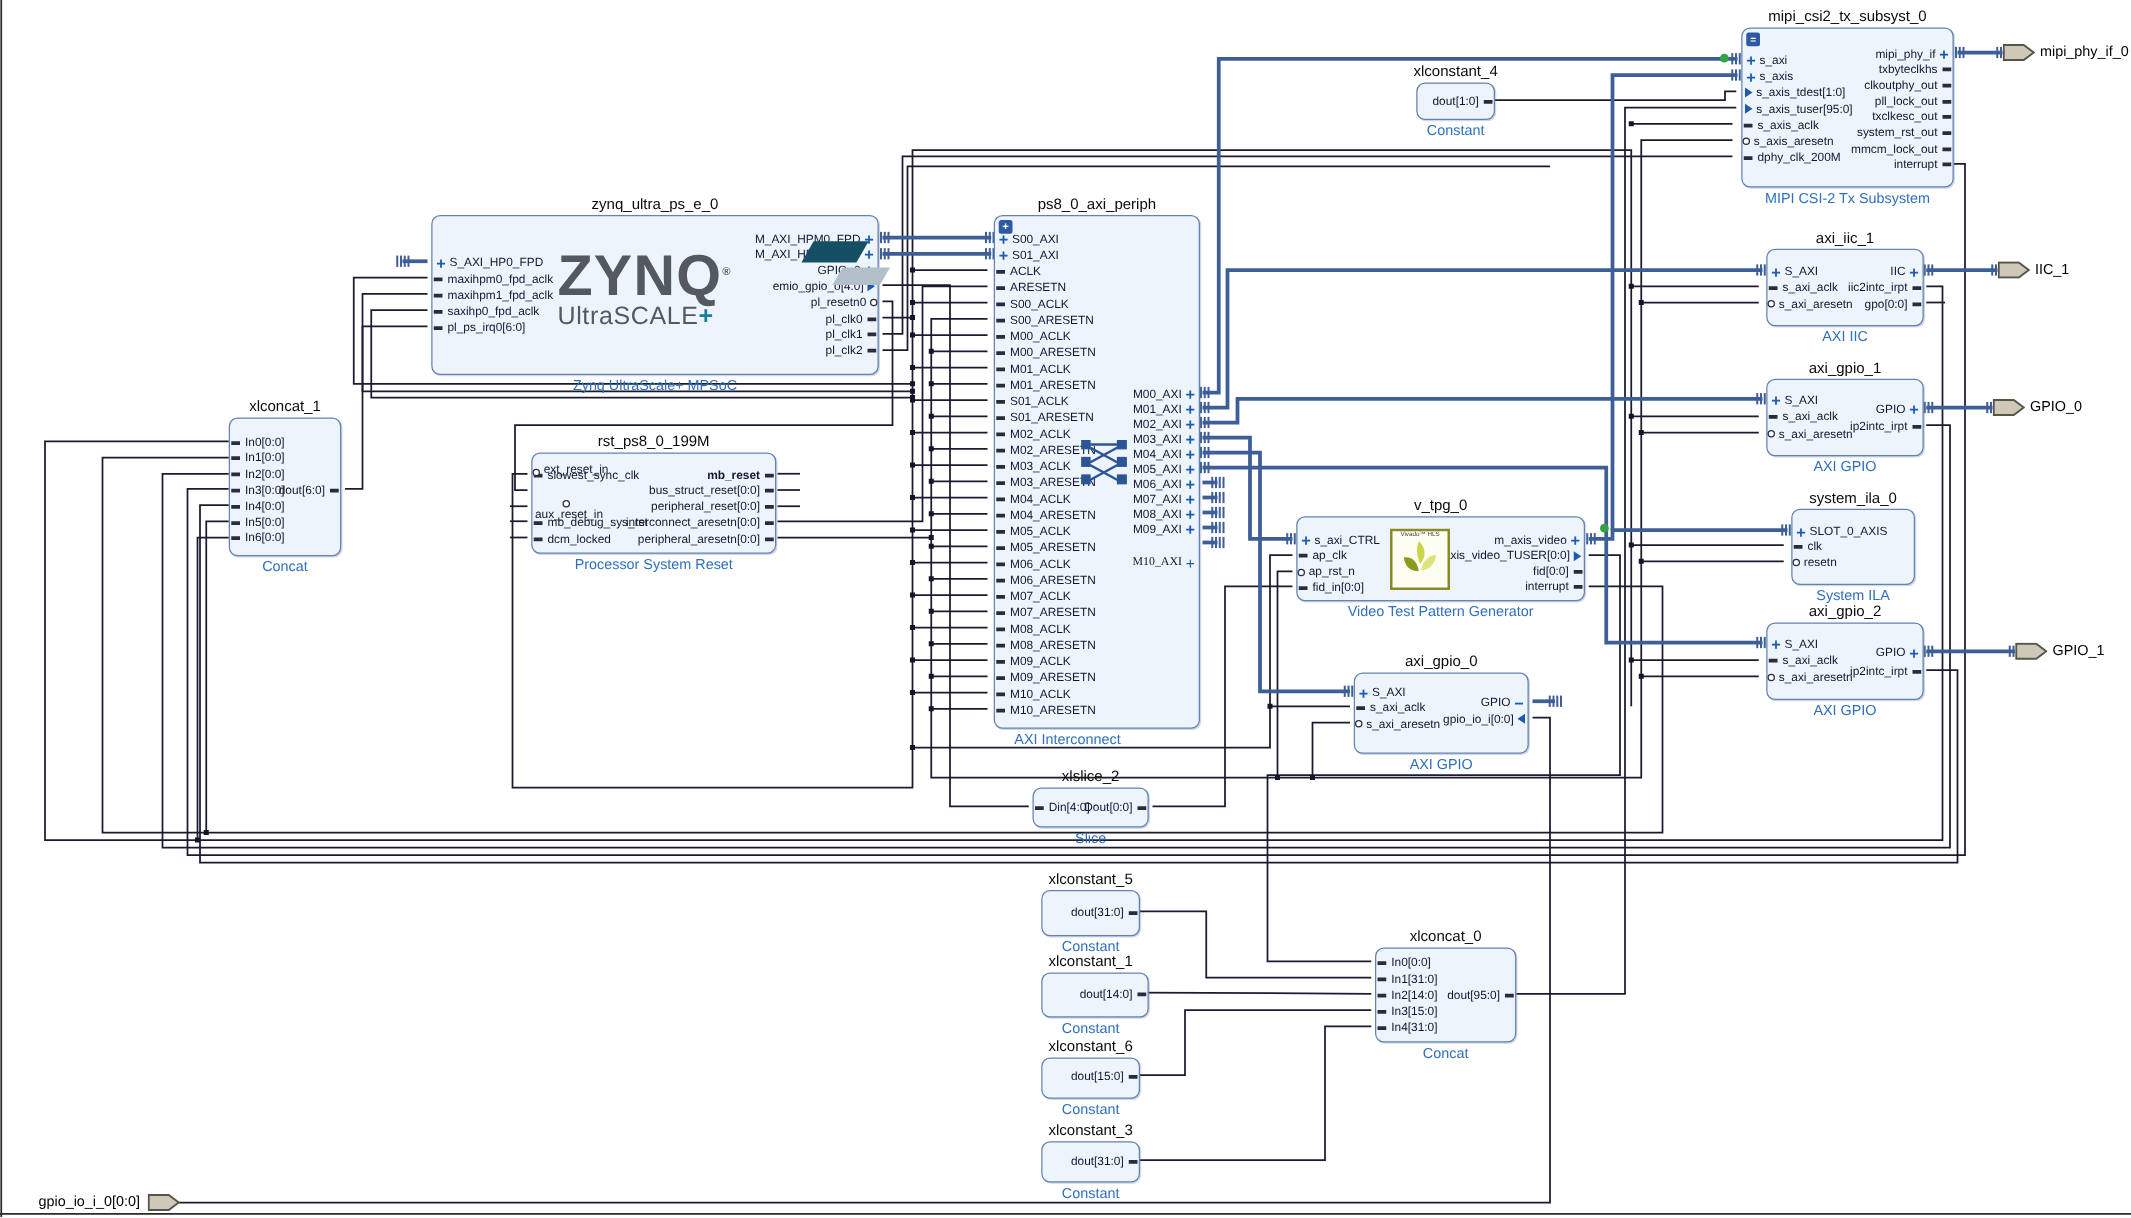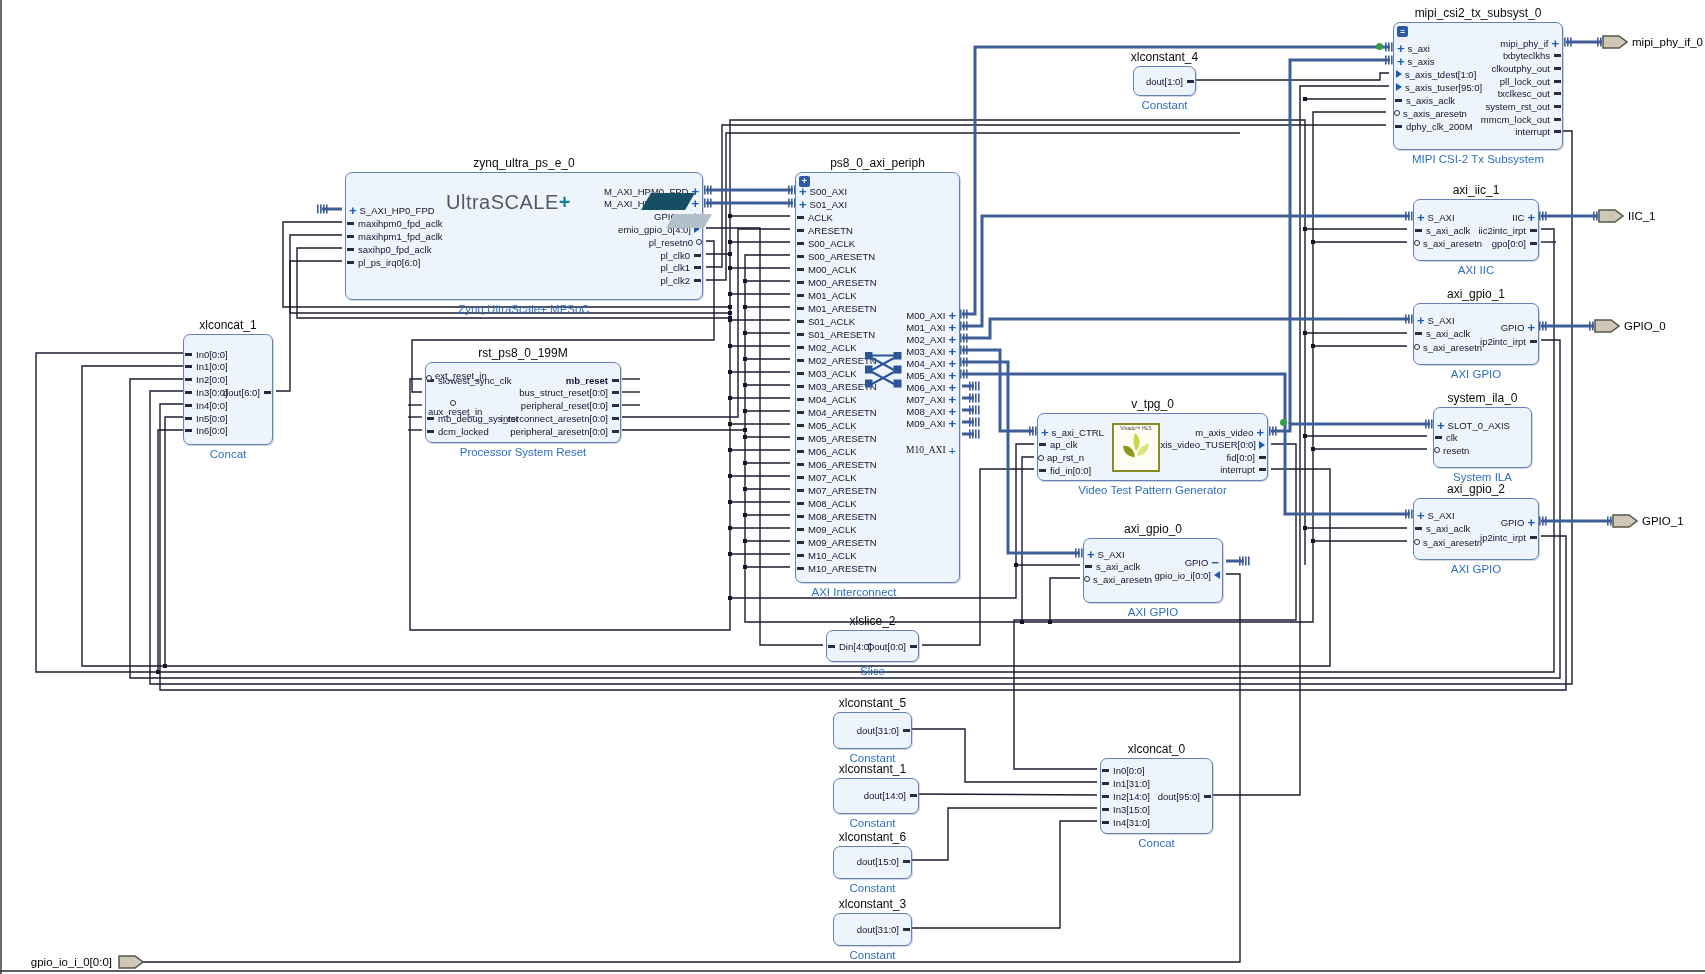--- a/index.html
+++ b/index.html
@@ -392,20 +392,21 @@
         <span class="plabel">pl_clk1</span>
         <span class="pk pk-plain"></span>
       </div>
       <div class="port R" style="top: 102.1px;">
         <span class="plabel">pl_clk2</span>
         <span class="pk pk-plain"></span>
       </div>
       <div class="zynq-logo">
         <div class="par par-dark"></div>
         <div class="par par-light"></div>
+        <div class="zynq-word"><span>ZYNQ</span><sup>®</sup></div>
         <div class="zynq-sub"><span>UltraSCALE</span><span class="zplus">+</span></div>
       </div>
     </div>
     <div class="blk-title" style="left: 414px; top: 156px; width: 220px;">zynq_ultra_ps_e_0</div>
     <div class="blk-type" style="left: 414px; top: 303px; width: 220px;">Zynq UltraScale+ MPSoC</div>
     <div class="block" style="left: 795px; top: 172px; width: 165px; height: 411px;">
       <span class="corner corner-plus"></span>
       <div class="port L" style="top: 12.5px;">
         <span class="pk pk-plus"></span>
         <span class="plabel">S00_AXI</span>

